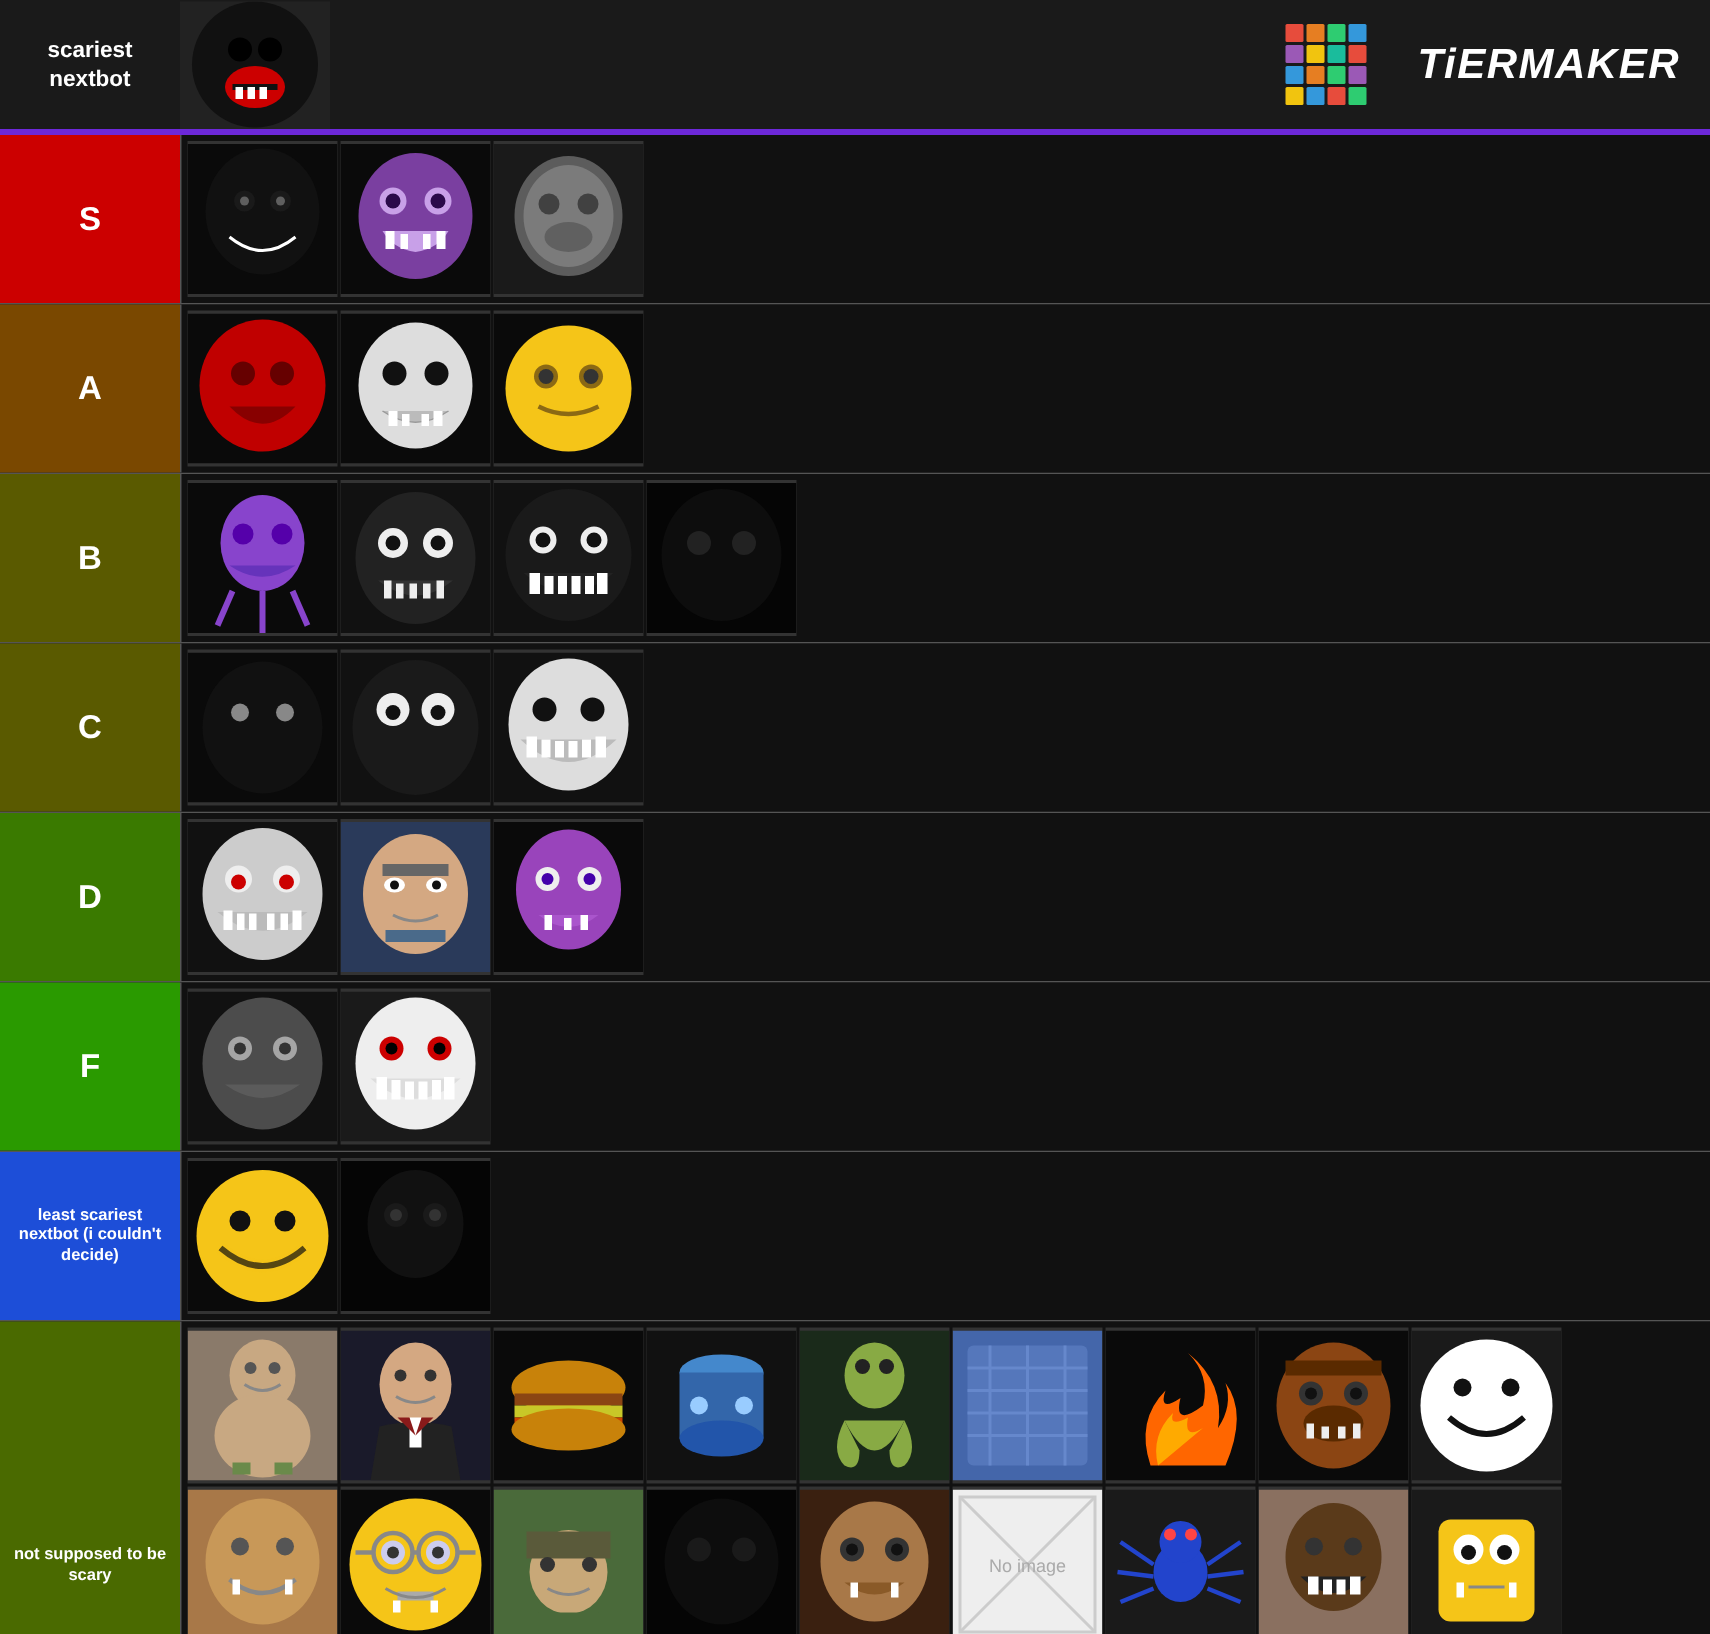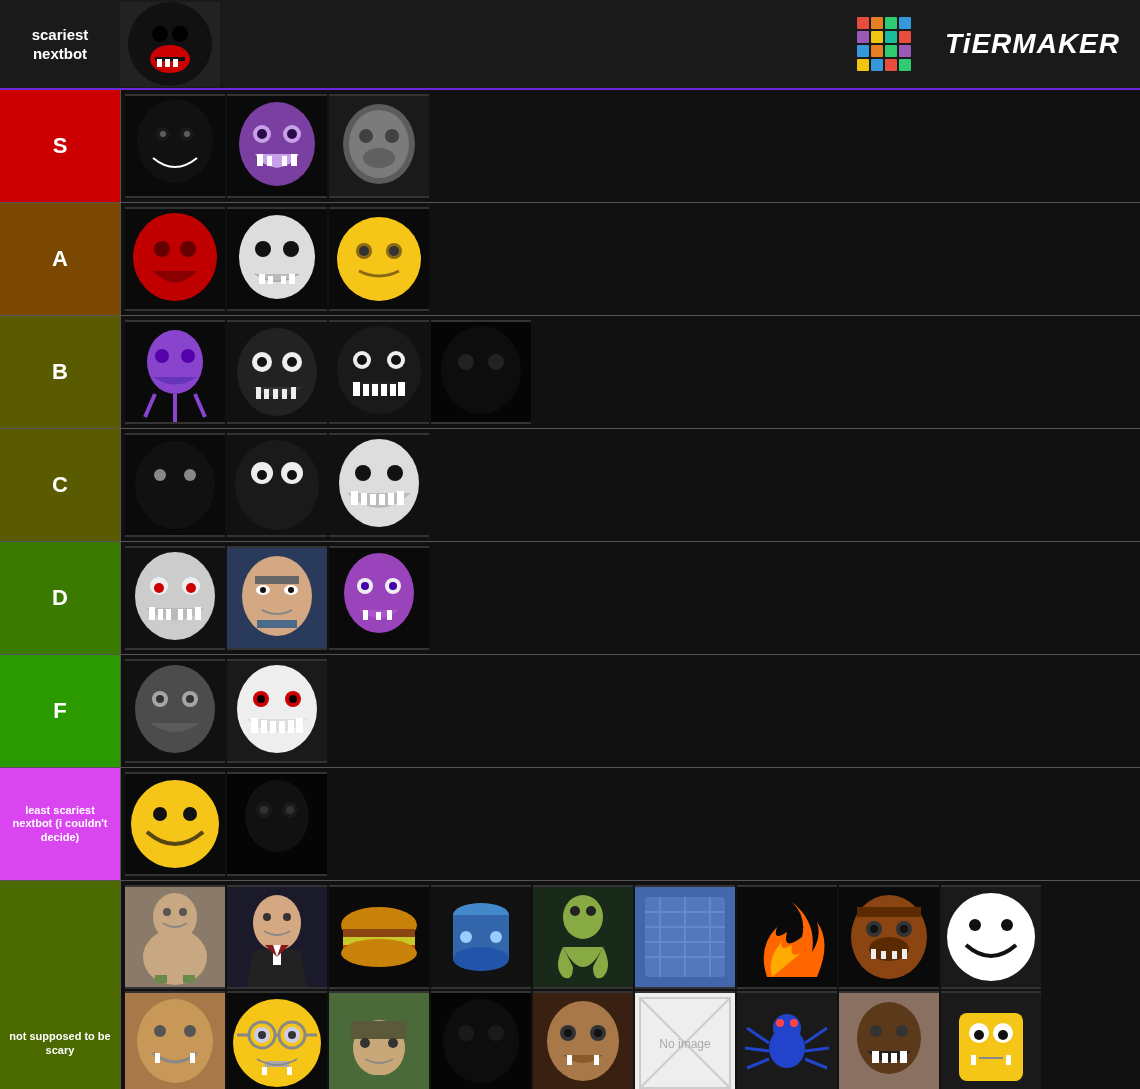--- a/index.html
+++ b/index.html
@@ -44,21 +44,21 @@
       display: flex;
       align-items: center;
       justify-content: center;
       overflow: hidden;
       flex-shrink: 0;
     }
     
     .header-row {
       display: flex;
       background: #1a1a1a;
-      border-bottom: 2px solid #6d28d9;
+      border-bottom: 4px solid #6d28d9;
       min-height: 90px;
       align-items: center;
     }
     .header-title {
       width: 120px;
       color: white;
       font-size: 15px;
       font-weight: bold;
       text-align: center;
       padding: 8px;
@@ -101,21 +101,21 @@
       color: white;
       font-style: italic;
       letter-spacing: 1px;
       margin-left: 24px;
     }
     .tier-label-s { background: #c00; }
     .tier-label-a { background: #7a4800; }
     .tier-label-b { background: #5a5a00; }
     .tier-label-d { background: #3a7a00; }
     .tier-label-f { background: #2a9a00; }
-    .tier-label-least { background: #d946ef; font-size: 12px; }
+    .tier-label-least { background: #1d4ed8; font-size: 12px; }
     .tier-label-not { background: #4a6a00; font-size: 11px; }
   </style>
 </head>
 <body>
 
 <div class="header-row">
   <div class="header-title" style="white-space: pre-line;">scariest
 nextbot</div>
   <div class="header-thumb">
 

